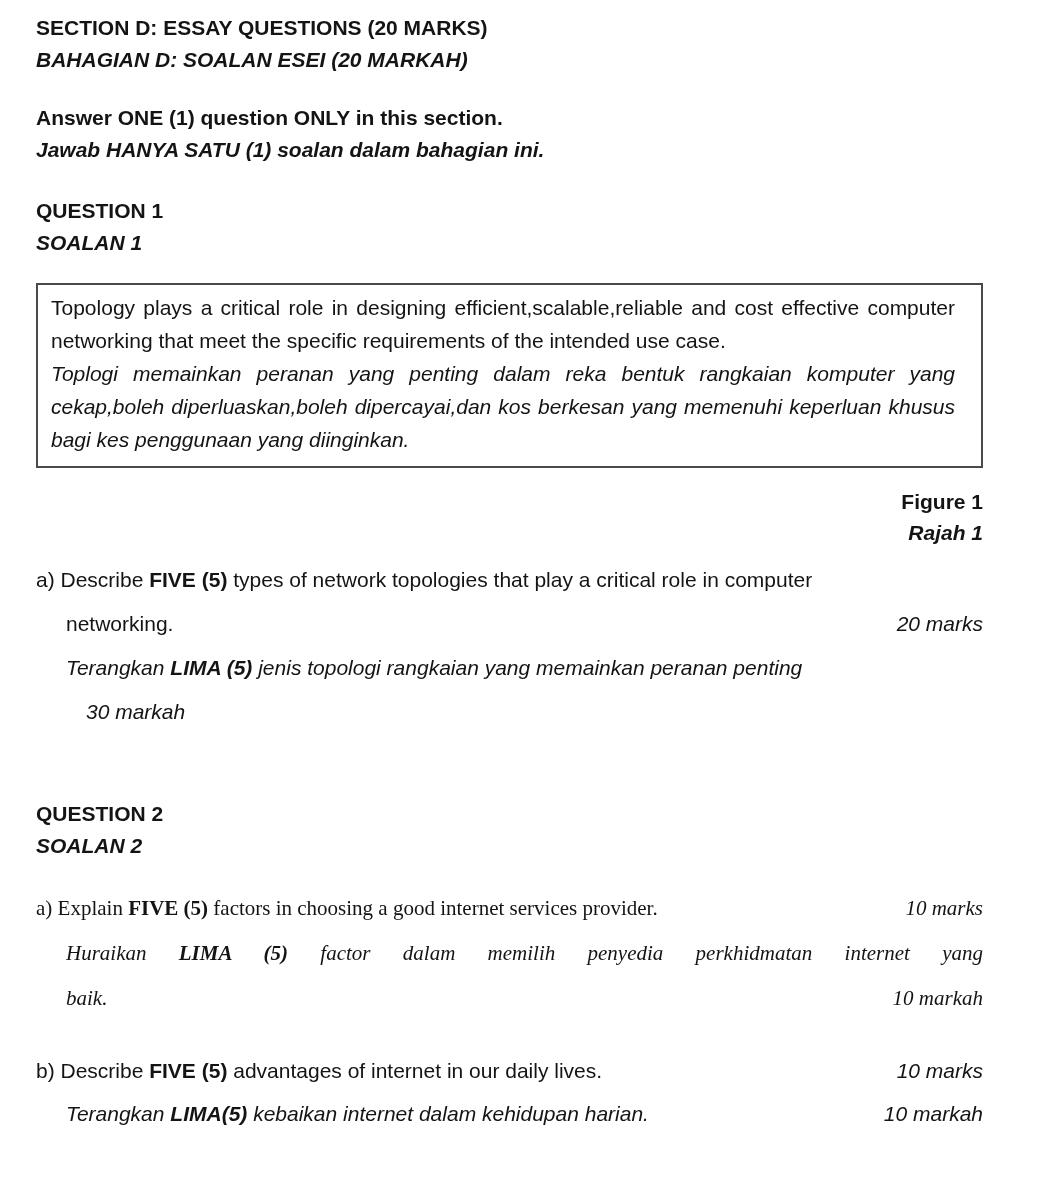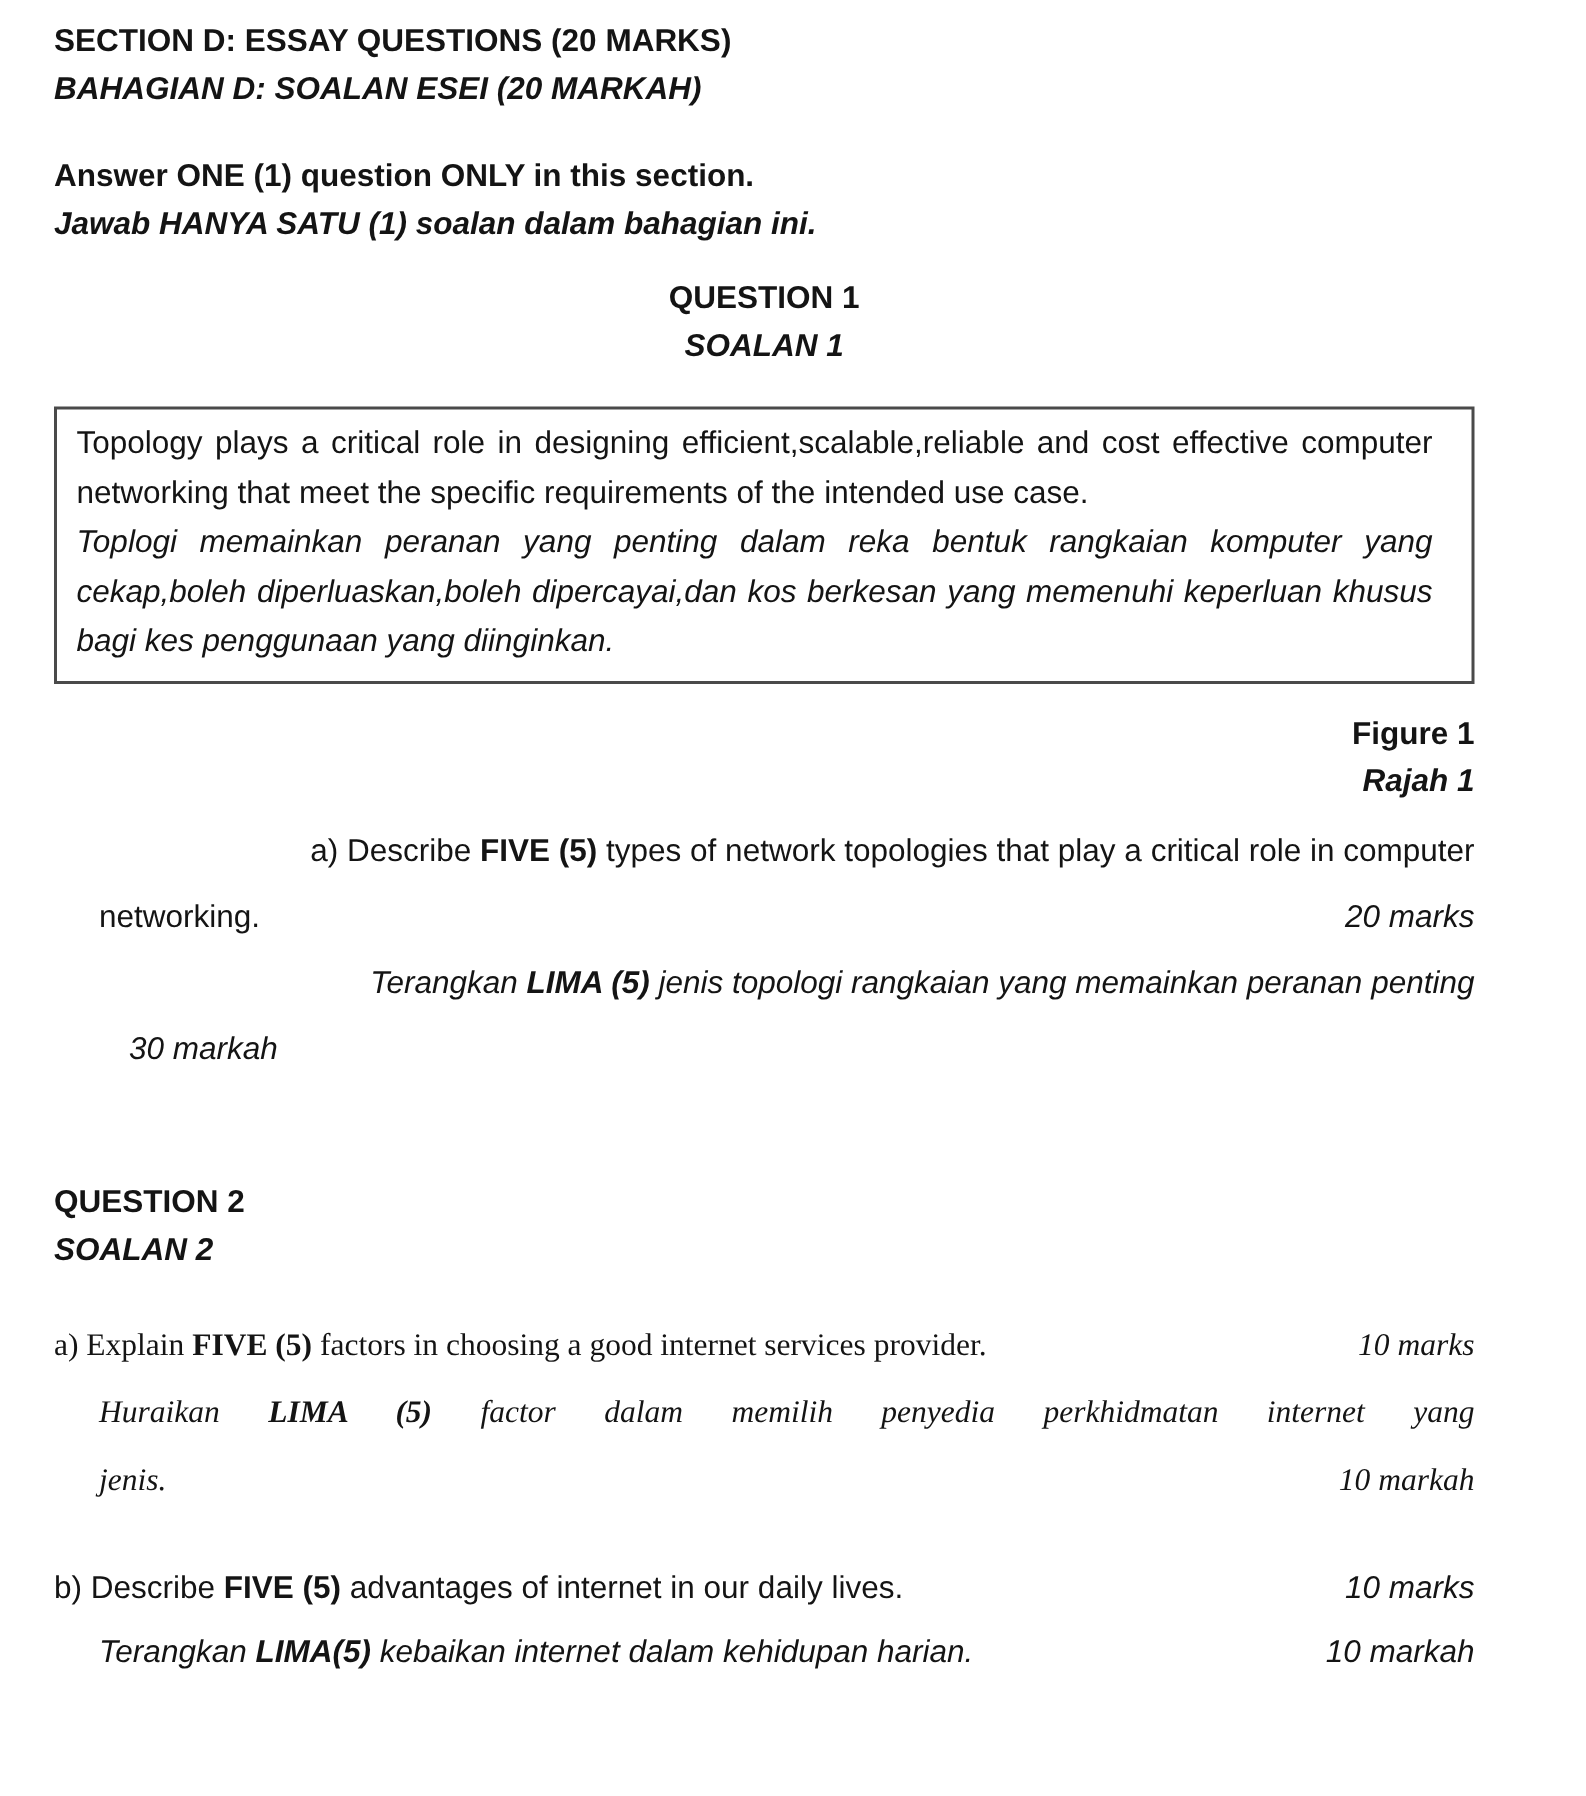--- a/index.html
+++ b/index.html
@@ -22,21 +22,21 @@
     padding: 12px 74px 0 36px;
   }
   .h-line {
     font-weight: bold;
     line-height: 32px;
     white-space: nowrap;
   }
   .it { font-style: italic; }
 
   .instructions { margin-top: 26px; }
-  .q1-heading   { margin-top: 17px; text-align: center; }
+  .q1-heading   { margin-top: 29px; }
   .q2-heading   { margin-top: 64px; }
 
   .stimulus-box {
     margin-top: 24px;
     border: 2px solid #4a4a4a;
     padding: 6px 26px 10px 13px;
   }
   .stimulus-box p {
     margin: 0;
     text-align: justify;
@@ -51,21 +51,21 @@
   }
 
   .part-q1a { margin-top: 10px; }
   .part-q2a { margin-top: 24px; font-family: Liberation Serif, serif; }
   .part-q2b { margin-top: 28px; }
 
   .part-q1a .qline { line-height: 44px; }
   .part-q2a .qline { line-height: 45px; }
   .part-q2b .qline { line-height: 43px; }
 
-  .qline { margin: 0; text-align: right; }
+  .qline { margin: 0; }
   .qline.cont { padding-left: 30px; box-sizing: border-box; }
   .qline.with-marks {
     display: flex;
     justify-content: space-between;
     gap: 12px;
   }
   .qline.justified {
     text-align: justify;
     text-align-last: justify;
   }
@@ -124,21 +124,21 @@
     <div class="h-line it">SOALAN 2</div>
   </div>
 
   <div class="part part-q2a">
     <p class="qline with-marks">
         <span><span>a) Explain </span><b>FIVE (5)</b><span> factors in choosing a good internet services provider.</span></span>
         <span class="marks">10 marks</span>
       </p>
     <p class="qline cont it justified"><span>Huraikan </span><b>LIMA (5)</b><span> factor dalam memilih penyedia perkhidmatan internet yang</span></p>
     <p class="qline cont it with-marks">
-        <span>jenis.</span>
+        <span>baik.</span>
         <span class="marks">10 markah</span>
       </p>
   </div>
 
   <div class="part part-q2b">
     <p class="qline with-marks">
         <span><span>b) Describe </span><b>FIVE (5)</b><span> advantages of internet in our daily lives.</span></span>
         <span class="marks">10 marks</span>
       </p>
     <p class="qline cont it with-marks">

